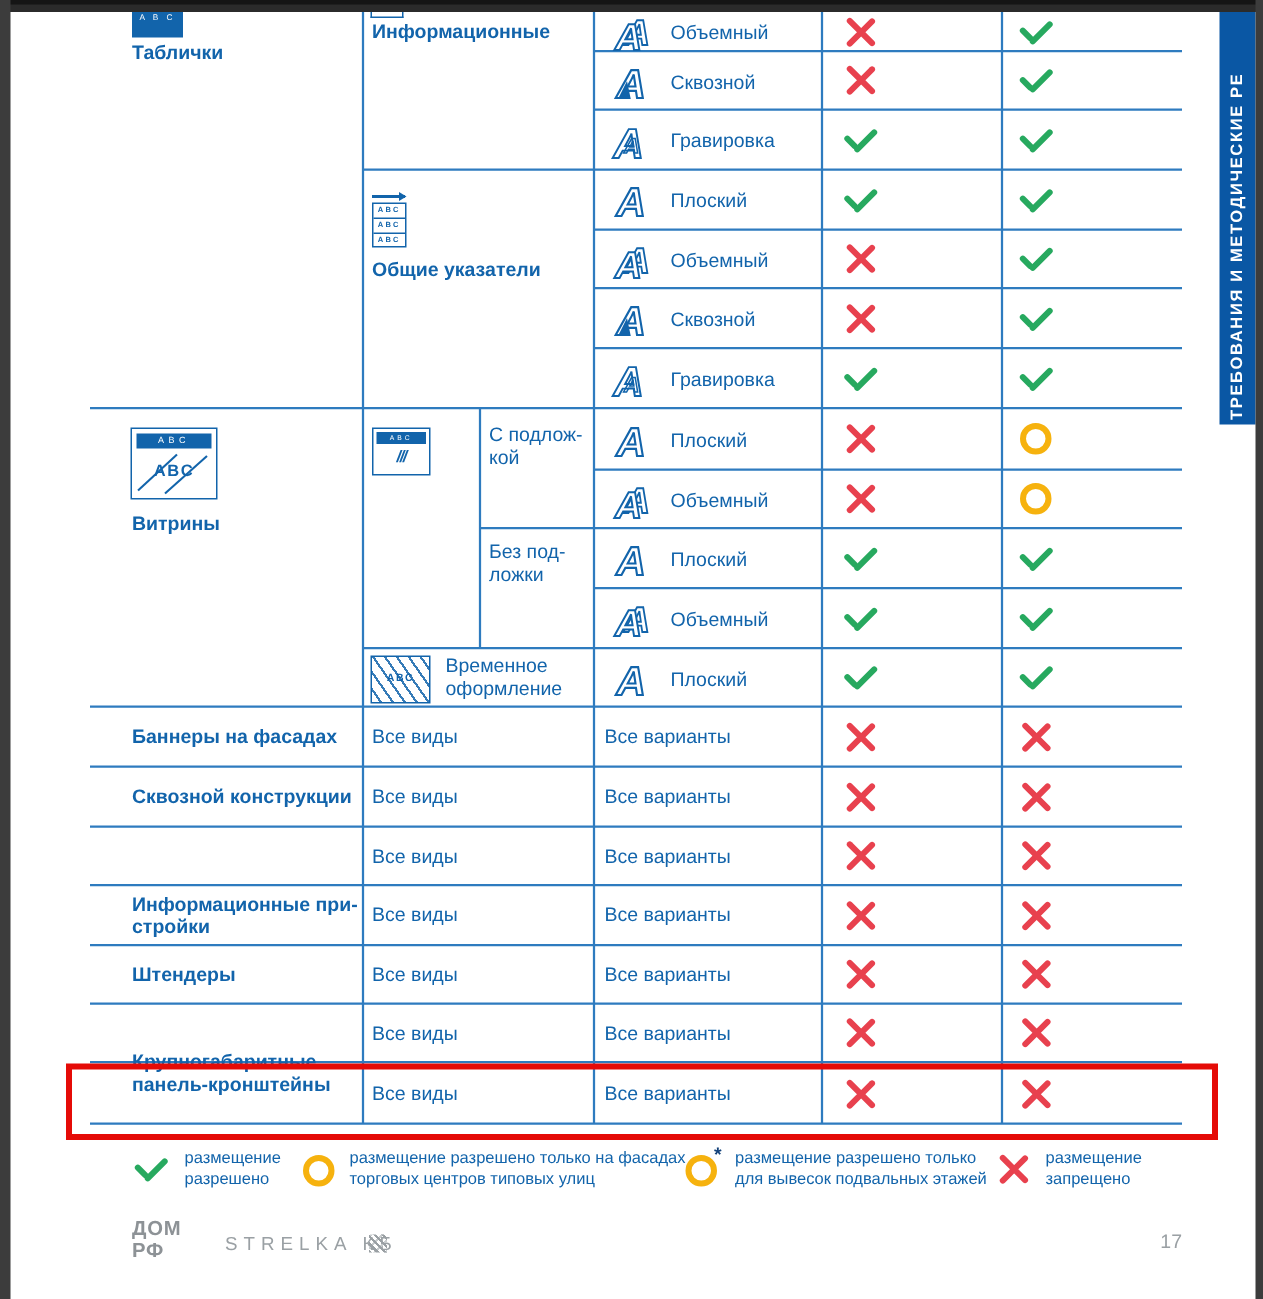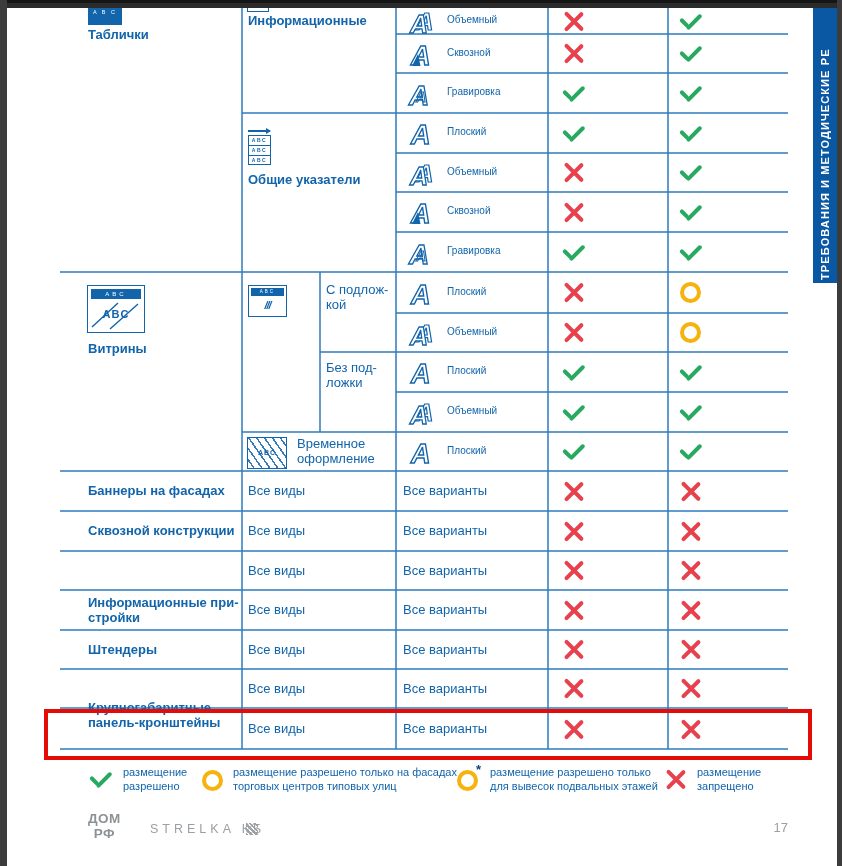--- a/index.html
+++ b/index.html
@@ -17,21 +17,21 @@
   .side-tab{left:813px;top:8px;width:24px;height:275px;background:var(--tab);overflow:hidden;z-index:20;}
   .side-tab span{position:absolute;left:6px;top:272px;transform-origin:0 0;transform:rotate(-90deg);
     white-space:nowrap;color:#fff;font-size:11px;font-weight:bold;letter-spacing:1.1px;}
   
   .table{left:60px;top:8px;width:728px;height:742px;}
   .grid{position:absolute;left:0;top:0;}
   .grid line{stroke:var(--line);stroke-width:1.5;}
   .cat{position:absolute;left:28px;color:var(--blue);font-weight:bold;font-size:13px;line-height:14.5px;width:160px;}
   .sub{position:absolute;color:var(--blue);font-weight:bold;font-size:13px;}
   .plain{position:absolute;color:var(--blue);font-size:13px;line-height:14.5px;}
-  .vlabel{position:absolute;left:387px;color:var(--blue);font-size:10px;}
+  .vlabel{position:absolute;left:387px;color:var(--blue);font-size:13px;}
   .aicon{position:absolute;left:347px;width:26px;height:30px;}
   .mark{position:absolute;width:26px;height:26px;}
   .m1{left:501px;} .m2{left:618px;}
   .mark-cross::before,.mark-cross::after{content:'';position:absolute;left:11.2px;top:.5px;width:3.6px;height:25px;border-radius:2px;background:var(--red);}
   .mark-cross::before{transform:rotate(45deg);} .mark-cross::after{transform:rotate(-45deg);}
   .mark-check::before{content:'';position:absolute;left:1px;top:13px;width:11px;height:3.6px;border-radius:2px;background:var(--green);transform:rotate(45deg);}
   .mark-check::after{content:'';position:absolute;left:5.5px;top:11.5px;width:20px;height:3.6px;border-radius:2px;background:var(--green);transform:rotate(-45deg);}
   .mark-circle::before{content:'';position:absolute;left:2px;top:2px;width:13px;height:13px;border:4px solid var(--orange);border-radius:50%;}
   
   .tabl-icon{left:28px;top:0;width:34px;height:17px;background:var(--blue);color:#fff;font-size:5.5px;letter-spacing:2px;text-align:center;line-height:9px;}
@@ -54,21 +54,21 @@
   .vrem-icon b{position:absolute;left:0;right:0;top:11px;text-align:center;color:var(--blue);font-size:7px;letter-spacing:1px;}
   .vrem-icon::before{content:'';position:absolute;left:-10px;top:-10px;right:-10px;bottom:-10px;
     background:repeating-linear-gradient(55deg,transparent 0 5px,rgba(18,100,171,.85) 5px 6.5px);}
   .info-part{left:187px;top:0;width:22px;height:4px;border:1.4px solid var(--blue);border-top:none;box-sizing:border-box;}
   
   .hl{left:44px;top:709px;width:760px;height:43px;border:4px solid #e50b07;z-index:25;}
   
   .lg-txt{position:absolute;color:var(--blue);font-size:11px;line-height:13.5px;}
   .lg-star{position:absolute;color:#13427a;font-weight:bold;font-size:13px;}
   
-  .logo{left:88px;top:811px;color:#8d9296;font-weight:bold;line-height:15px;font-size:13.5px;letter-spacing:.5px;text-align:center;}
+  .logo{left:88px;top:811px;color:#8d9296;font-weight:bold;line-height:15px;font-size:13.5px;letter-spacing:.5px;}
   .brand{left:150px;top:822px;color:var(--gray);font-size:12.5px;letter-spacing:4px;}
   .hatch{left:246px;top:823px;width:12px;height:12px;background:repeating-linear-gradient(45deg,#9aa0a4 0 1.5px,transparent 1.5px 3.5px),repeating-linear-gradient(-45deg,#c8ccce 0 1.5px,transparent 1.5px 5px);}
   .pagenum{left:758px;top:820px;width:30px;text-align:right;color:var(--gray);font-size:13px;}
 </style>
 </head>
 <body>
 
 <div class="screen">
 
   <svg width="0" height="0" style="position:absolute">

